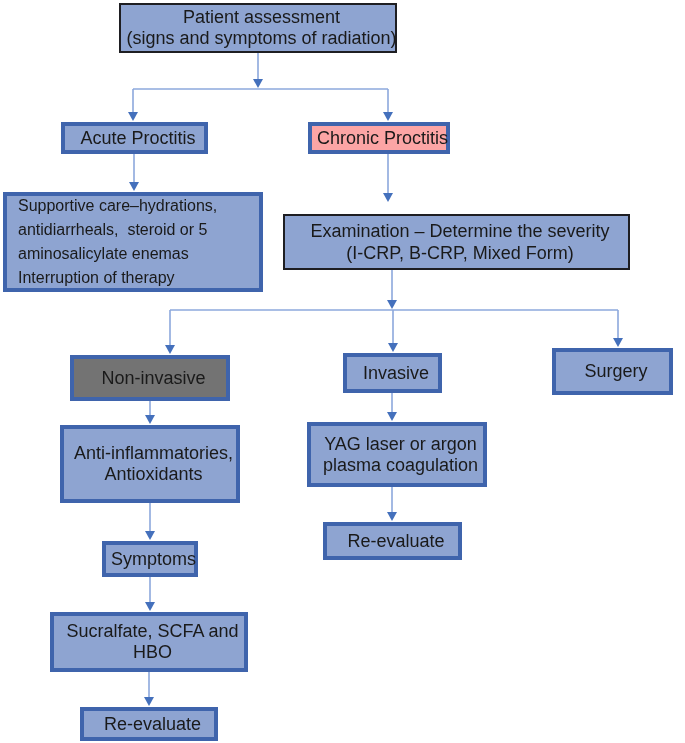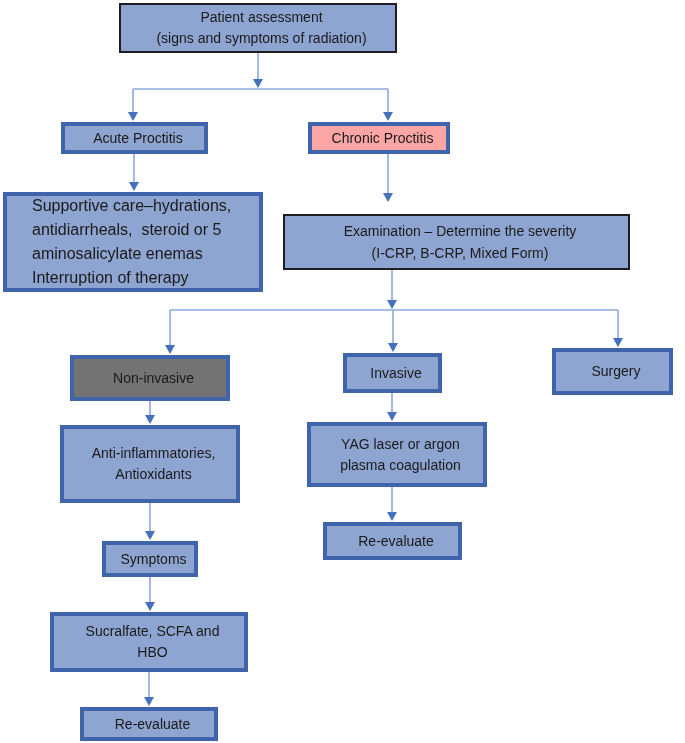--- a/index.html
+++ b/index.html
@@ -22,26 +22,26 @@
     pointer-events: none;
   }
   .node {
     position: absolute;
     box-sizing: border-box;
     background: #8EA4D1;
     color: #1a1a1a;
     display: flex;
     flex-direction: column;
     justify-content: center;
-    font-size: 14px;
+    font-size: 18px;
     line-height: 21px;
     padding-left: 7px;
   }
   .node.center { align-items: center; text-align: center; }
-  .node.left   { align-items: flex-start; text-align: left; padding-left: 25px; }
+  .node.left   { align-items: flex-start; text-align: left; padding-left: 11px; }
   .node.blue   { border: 4px solid #b91c1c; }
   .node.dark   { border: 2px solid #1E1E22; }
   .node .line  { white-space: pre; }
   [data-name="node-supportive-care"] { font-size: 16px; line-height: 24px; }
   [data-name="node-patient-assessment"] { line-height: 21px; }
   [data-name="node-examination"] { line-height: 22px; }
 </style>
 </head>
 <body>
 

